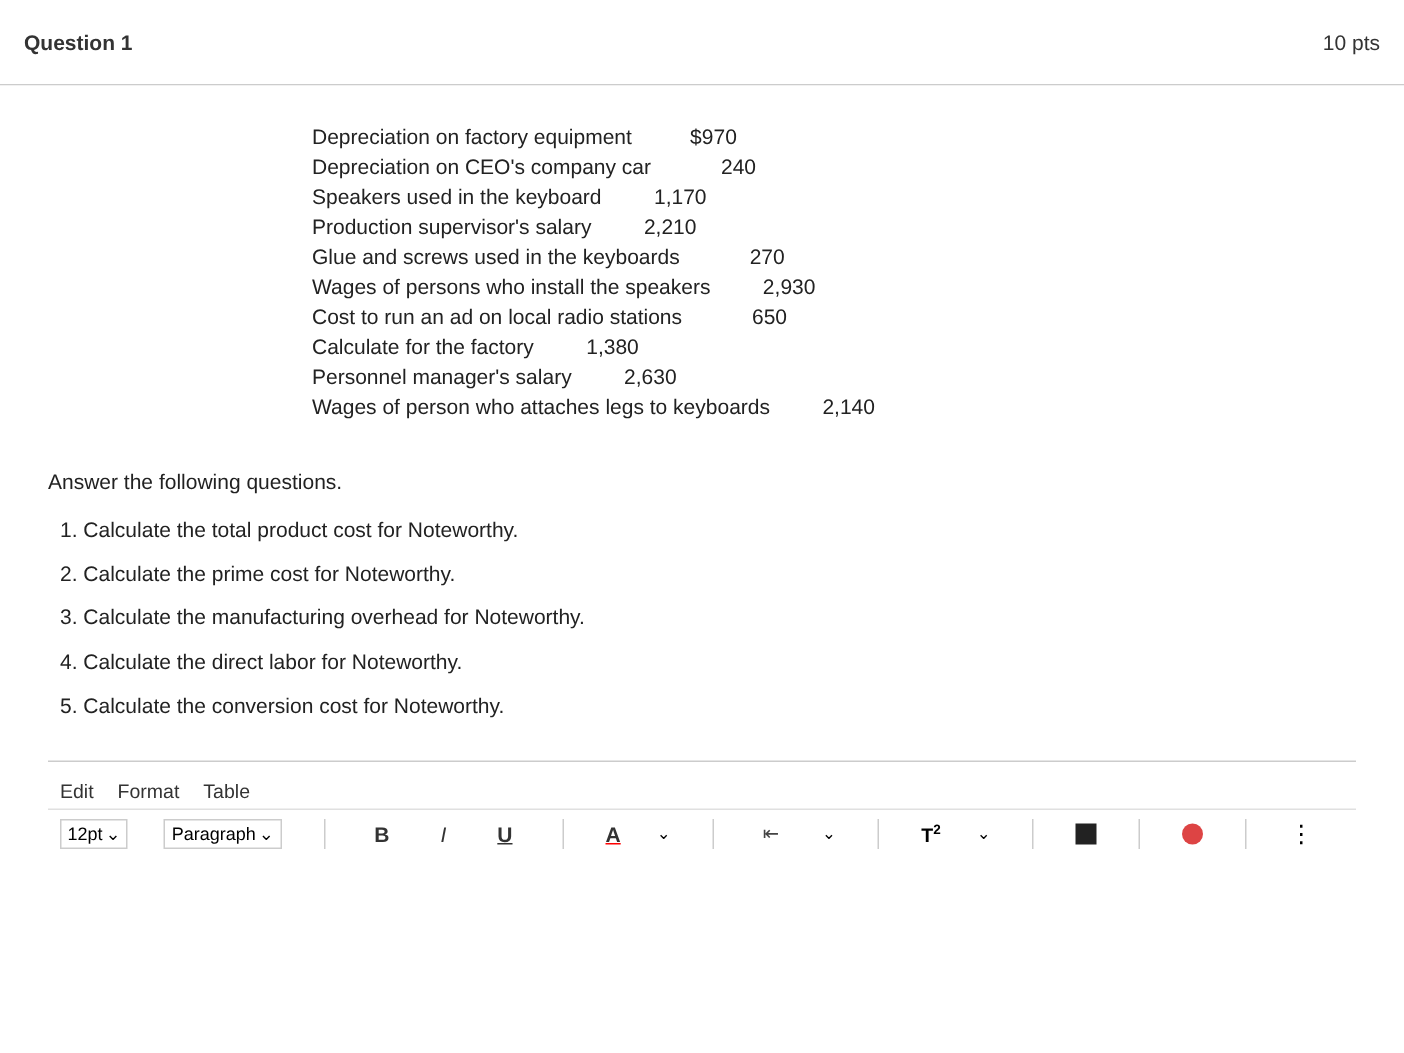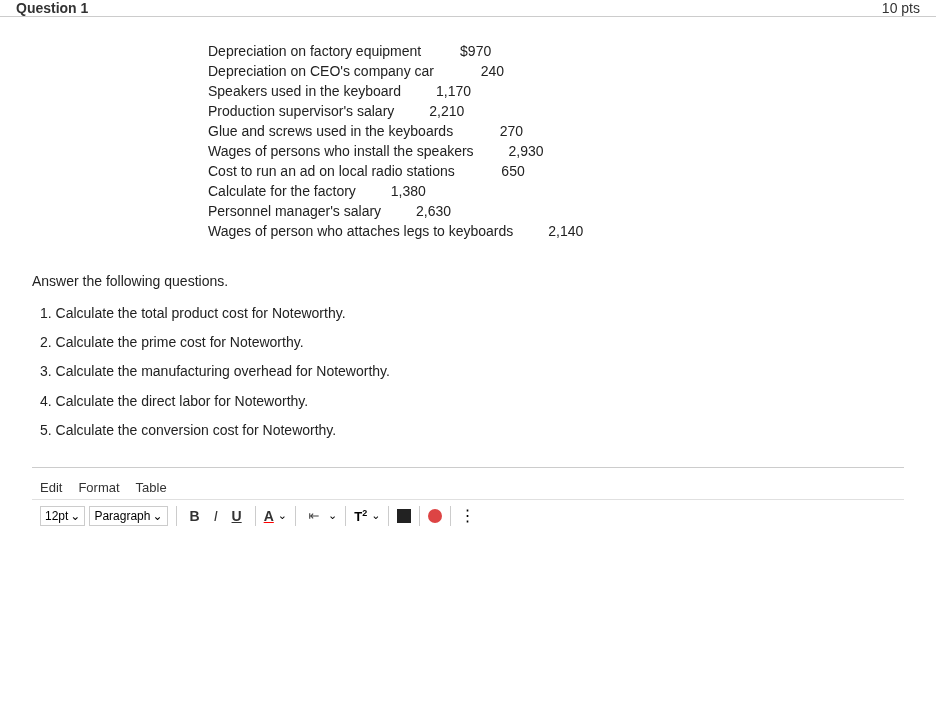--- a/index.html
+++ b/index.html
@@ -8,21 +8,21 @@
       background: #f0f0f0;
       width: 936px;
       min-height: 702px;
       display: flex;
       flex-direction: column;
     }
 
     .page-header {
       background: #fff;
       border-bottom: 1px solid #ccc;
-      padding: 0 16px;
+      padding: 20px 16px;
       display: flex;
       justify-content: space-between;
       align-items: center;
     }
 
     .question-label {
       font-size: 14px;
       font-weight: bold;
       color: #333;
     }
@@ -107,21 +107,21 @@
       color: #333;
     }
 
     .toolbar-top span {
       cursor: pointer;
     }
 
     .toolbar-bottom {
       display: flex;
       align-items: center;
-      gap: 4px;
+      gap: 24px;
       padding: 6px 8px;
       border-top: 1px solid #e0e0e0;
     }
 
     .font-size-select {
       font-size: 12px;
       border: 1px solid #ccc;
       padding: 2px 4px;
       background: #fff;
       cursor: pointer;

